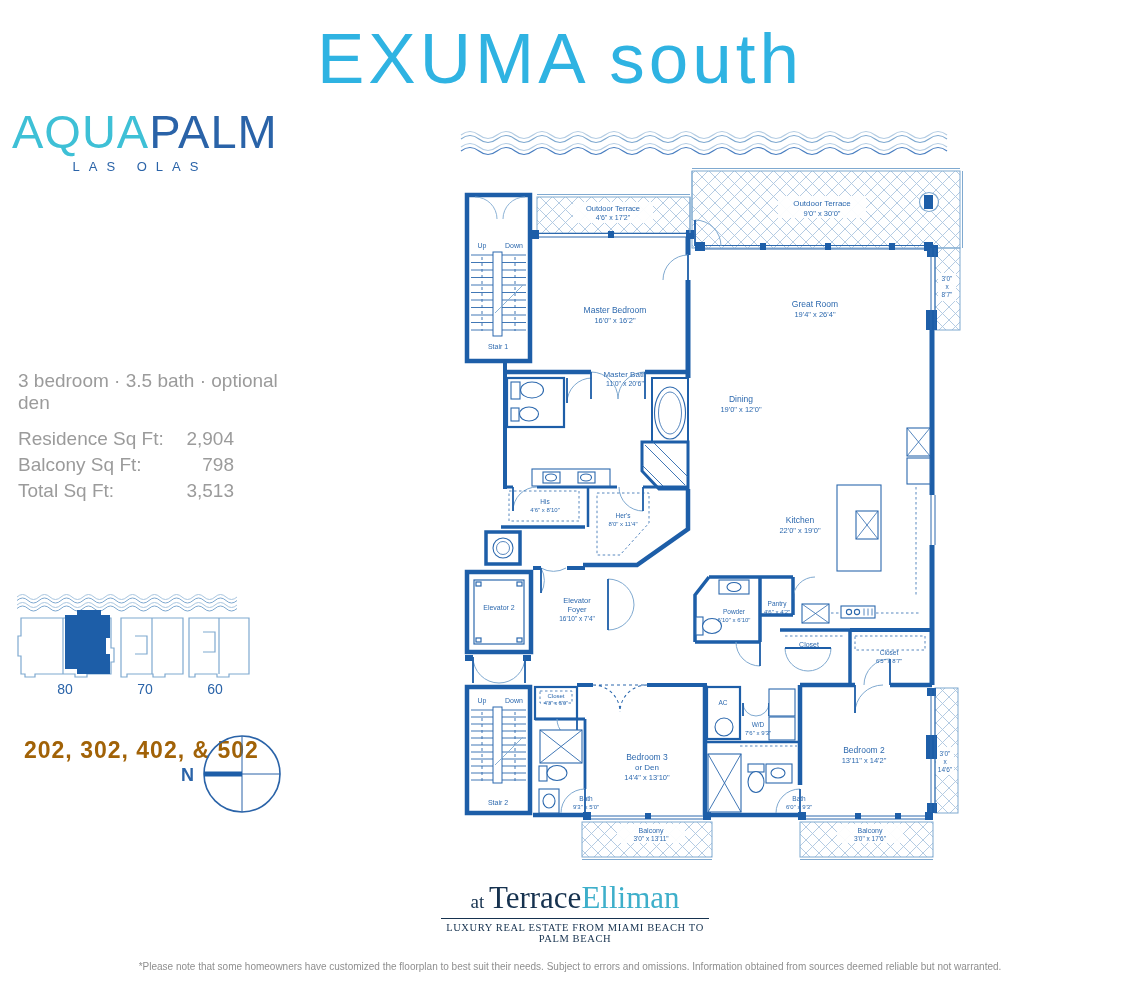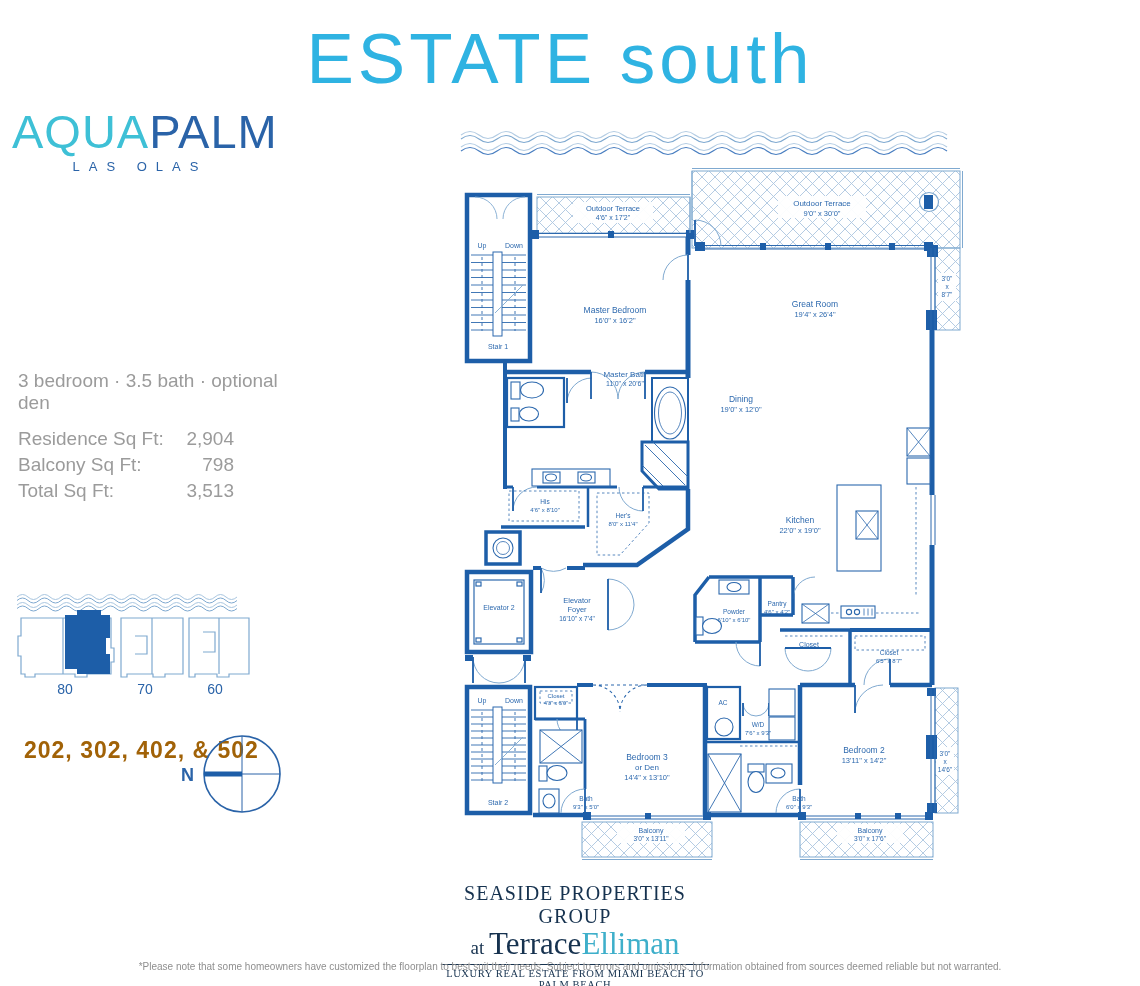--- a/index.html
+++ b/index.html
@@ -37,21 +37,21 @@
   #footer .rule{width:268px;margin:3px auto 3px auto;border-top:1.6px solid #16324f;}
   #footer .l3{font-size:10.5px;letter-spacing:0.6px;}
   #disclaimer{position:absolute;left:0;top:961px;width:1140px;text-align:center;
               font-size:10px;color:#8f8f8f;}
 </style>
 </head>
 <body>
 
 <div id="page">
 
-  <div id="title">ESTATE south</div>
+  <div id="title">EXUMA south</div>
 
   <div id="logo">
     <div class="brand"><span class="aqua">AQUA</span><span class="vita">PALM</span></div>
     <span class="sub">LAS OLAS</span>
   </div>
 
   <div id="specs">
     <div class="summary">3 bedroom · 3.5 bath · optional den</div>
     <div class="row">
       <span>Residence Sq Ft:</span>
@@ -472,21 +472,20 @@
       </g>
       <g>
         <text x="490" y="631" font-size="6.5">3'0"</text>
         <text x="490" y="639" font-size="6.5">x</text>
         <text x="490" y="647" font-size="6.5">14'6"</text>
       </g>
     </g>
   </svg>
 
   <div id="footer">
-    <div class="l1">SEASIDE PROPERTIES GROUP</div>
     <div class="l2"><span class="at">at </span><span>Terrace</span><span class="elliman">Elliman</span></div>
     <div class="rule"></div>
     <div class="l3">LUXURY REAL ESTATE FROM MIAMI BEACH TO PALM BEACH</div>
   </div>
 
   <div id="disclaimer">*Please note that some homeowners have customized the floorplan to best suit their needs. Subject to errors and omissions. Information obtained from sources deemed reliable but not warranted.</div>
 
 </div>
 
 </body></html>

